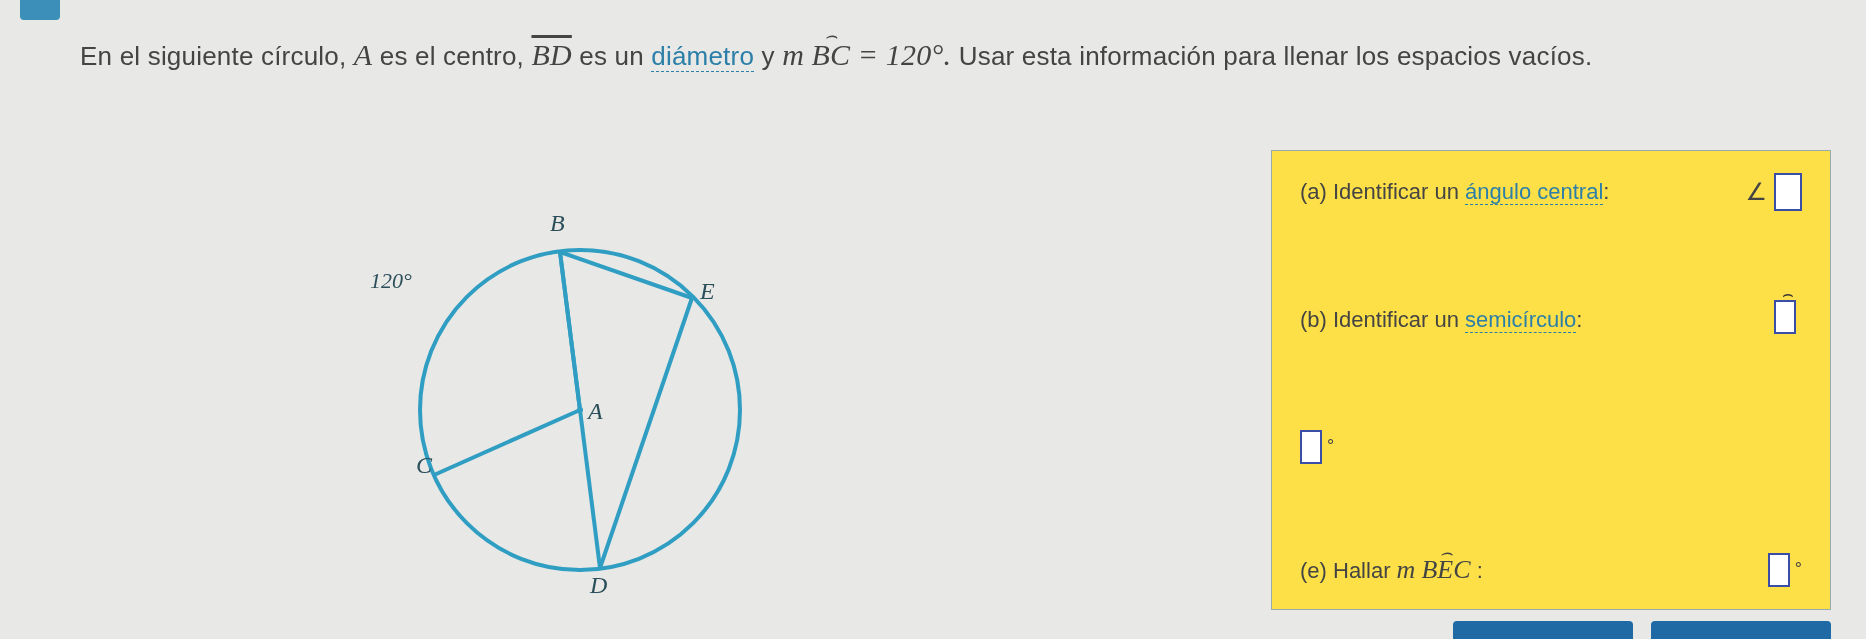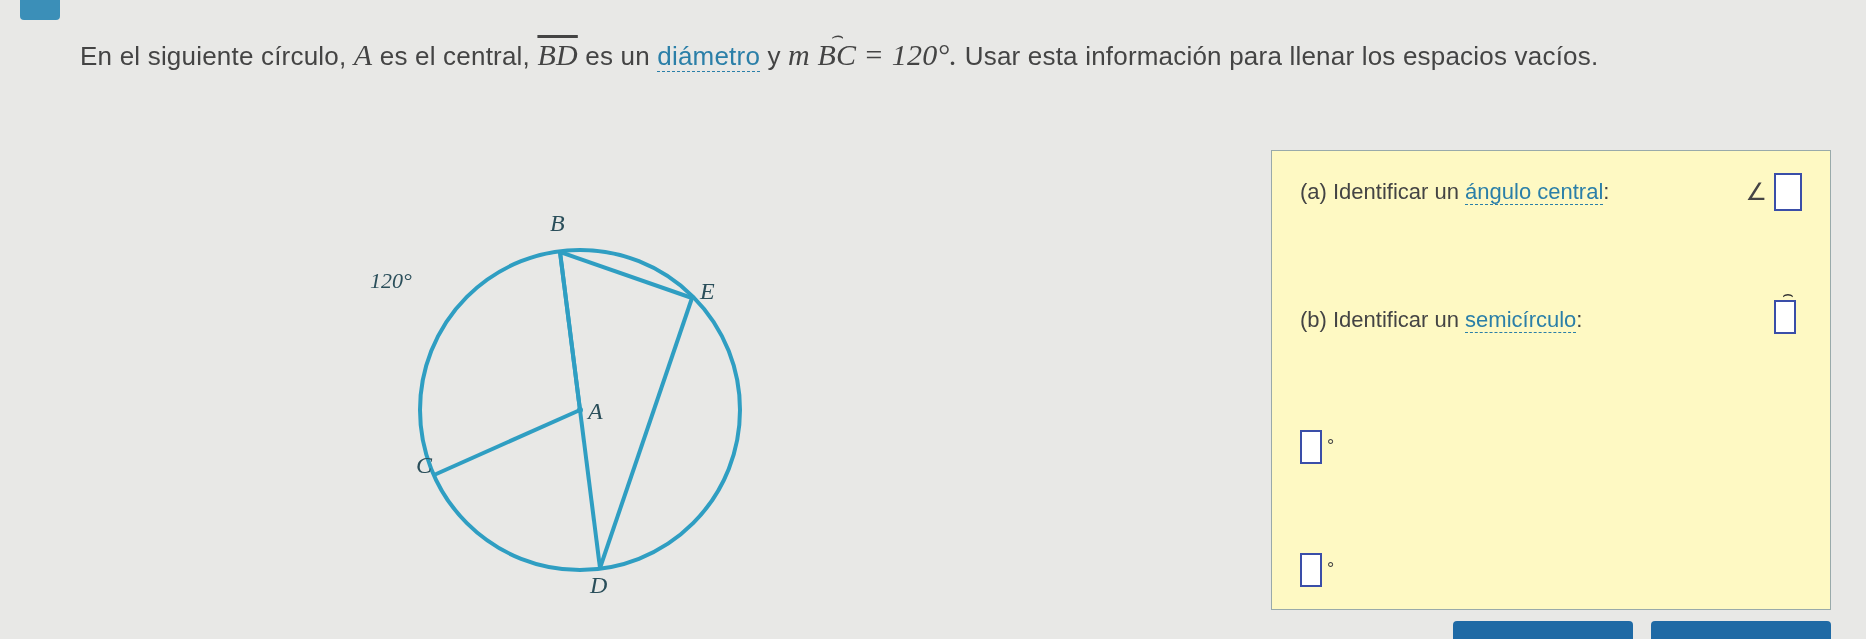--- a/index.html
+++ b/index.html
@@ -67,21 +67,21 @@
   }
 
   
   .panel {
     position: absolute;
     right: 35px;
     top: 150px;
     width: 560px;
     height: 460px;
     border: 1px solid #9aa;
-    background: #fef9c3;
+    background: #fde047;
     padding: 22px 28px;
     display: flex;
     flex-direction: column;
     justify-content: space-between;
   }
   .row {
     display: flex;
     align-items: center;
     justify-content: space-between;
     font-size: 22px;
@@ -127,21 +127,21 @@
   }
 </style>
 </head>
 <body>
 
 <div class="top-corner"></div>
 
 <div class="problem-text">
   <span>En el siguiente círculo, </span>
   <span class="mi">A</span>
-  <span> es el central, </span>
+  <span> es el centro, </span>
   <span class="mi overline">BD</span>
   <span> es un </span>
   <span class="link">diámetro</span>
   <span> y </span>
   <span class="mi">m</span>
   <span class="mi arc-over">BC</span>
   <span class="mi"> = 120°.</span>
   <span> Usar esta información para llenar los espacios vacíos.</span>
 </div>
 
@@ -191,20 +191,23 @@
 
 
   <div class="row">
     <span class="input-slot">
       <span class="blank"></span>
         <span class="deg">°</span>
     </span>
   </div>
 
   <div class="row">
+    <span class="prompt">
+      <span>(e) Hallar </span><span class="mi-inline">m</span> <span class="mi-inline arc-over">BEC</span><span> :</span>
+    </span>
     <span class="input-slot">
       <span class="blank"></span>
         <span class="deg">°</span>
     </span>
   </div>
 
 </div>
 
 <div class="bottom-buttons">
   <div class="btn"></div>

